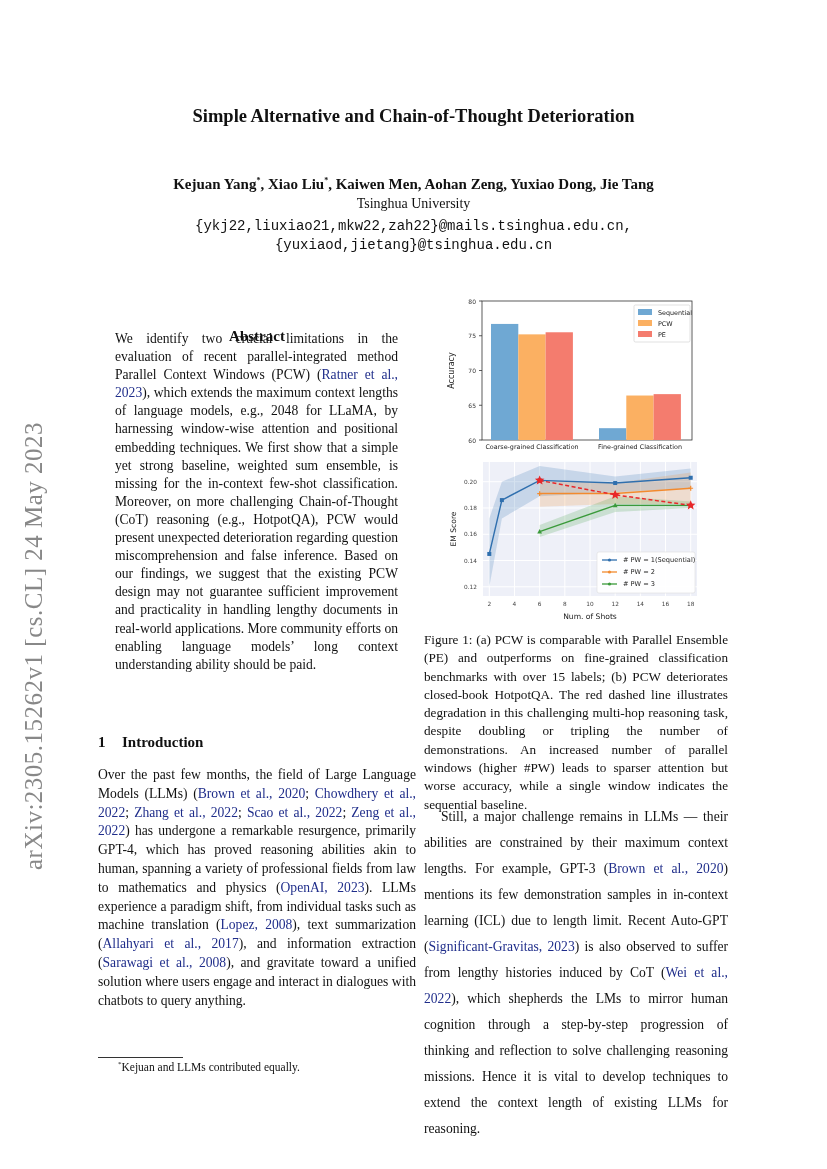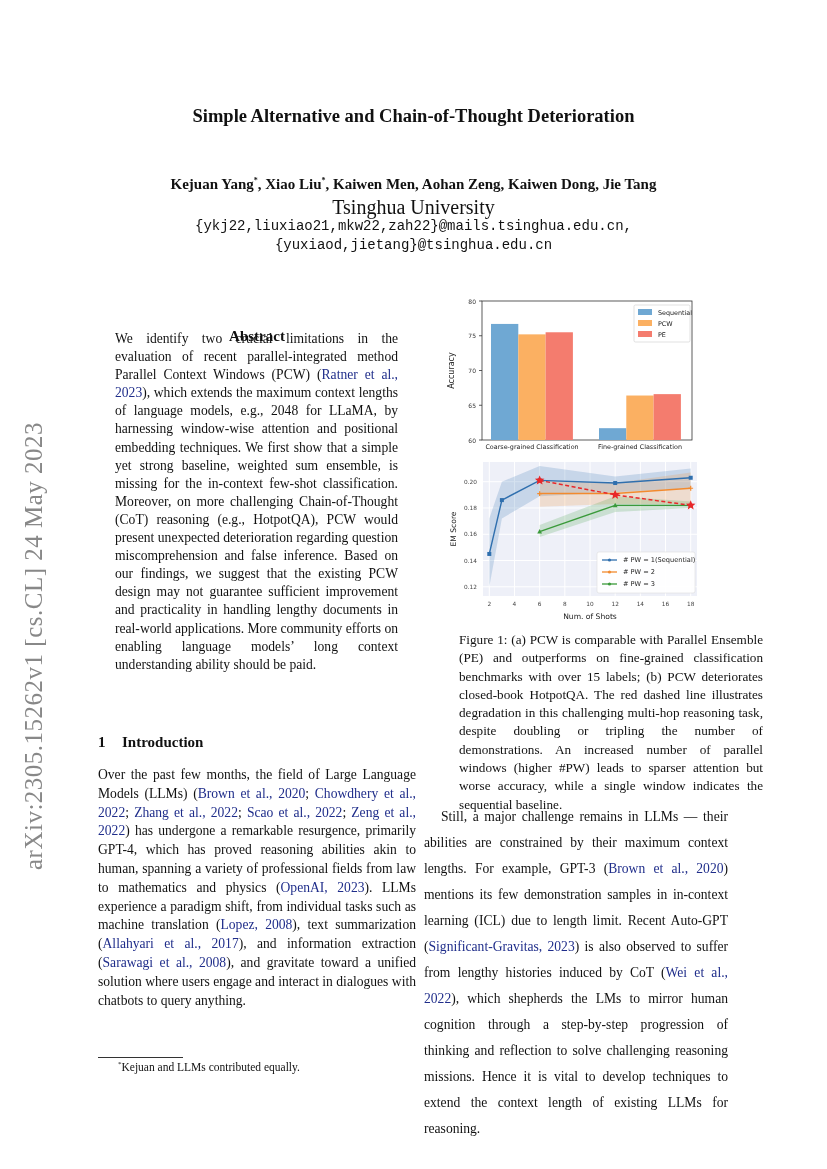--- a/index.html
+++ b/index.html
@@ -1,51 +1,51 @@
 <!DOCTYPE html>
 <html><head>
 <meta charset="utf-8">
 <style>
   html, body { margin:0; padding:0; background:#fff; }
   body { width:827px; height:1169px; position:relative; overflow:hidden; font-family:"Liberation Serif", serif; color:#111; }
   .abs { position:absolute; }
   .title { left:0; width:827px; top:104px; text-align:center; font-weight:bold; font-size:18.5px; line-height:24px; }
   .authors { left:0; width:827px; top:176px; text-align:center; font-weight:bold; font-size:15px; }
   .authors sup { font-size:8px; }
-  .affil { left:0; width:827px; top:196px; text-align:center; font-size:20px; }
+  .affil { left:0; width:827px; top:196px; text-align:center; font-size:14px; }
   .email { left:0; width:827px; top:217px; text-align:center; font-family:"Liberation Mono", monospace; font-size:14px; line-height:19px; }
   .arxiv { left:20px; top:870px; transform-origin:0 0; transform:rotate(-90deg); font-size:25px; color:#888; white-space:nowrap; letter-spacing:0.5px; }
   .col { font-size:13.6px; line-height:18.5px; text-align:justify; hyphens:manual; }
   .col p { margin:0; }
   .left-col { left:98px; width:318px; }
   .right-col { left:424px; width:304px; }
   .abstract-h { left:98px; width:318px; top:296px; text-align:center; font-weight:bold; font-size:15px;margin-top:32px; }
   .abstract { left:98px; width:283px; top:330px; padding-left:17px; text-align:justify; font-size:13.6px; line-height:18.1px; }
   .sec-h { left:98px; top:734px; font-weight:bold; font-size:15px; }
   .sec-h span.num { display:inline-block; width:24px; }
   .intro { top:766px; line-height:18.8px; }
   .cite { color:#1f2d8a; }
   .fn-rule { left:98px; top:1057px; width:85px; border-top:1px solid #333; }
   .footnote { left:118px; top:1060px; font-size:11.5px; }
   .footnote sup { font-size:7px; }
-  .caption { top:631px; font-size:13.2px; line-height:18.3px; text-align:justify;margin-left:35px; }
+  .caption { top:631px; font-size:13.2px; line-height:18.3px; text-align:justify; }
   .right-body { top:804px; line-height:26px; }
   .indent { text-indent:17px; }
   svg text { font-family:"DejaVu Sans", sans-serif; }
   .link { cursor:pointer; }
 </style>
 </head>
 <body>
 
 <div class="abs arxiv">arXiv:2305.15262v1  [cs.CL]  24 May 2023</div>
 
 <div class="abs title">
   <div>Simple Alternative and Chain-of-Thought Deterioration</div>
 </div>
-<div class="abs authors" id="authors"><span>Kejuan Yang</span><sup>*</sup>, <span>Xiao Liu</span><sup>*</sup>, <span>Kaiwen Men</span>, <span>Aohan Zeng</span>, <span>Kaiwen Dong</span>, <span>Jie Tang</span></div>
+<div class="abs authors" id="authors"><span>Kejuan Yang</span><sup>*</sup>, <span>Xiao Liu</span><sup>*</sup>, <span>Kaiwen Men</span>, <span>Aohan Zeng</span>, <span>Yuxiao Dong</span>, <span>Jie Tang</span></div>
 <div class="abs affil">Tsinghua University</div>
 <div class="abs email">
   <div>{ykj22,liuxiao21,mkw22,zah22}@mails.tsinghua.edu.cn,</div>
   <div>{yuxiaod,jietang}@tsinghua.edu.cn</div>
 </div>
 
 <div class="abs abstract-h">Abstract</div>
 <div class="abs abstract">
   <span>We identify two crucial limitations in the evaluation of recent parallel-integrated method Parallel Context Windows (PCW) (</span><span class="cite link">Ratner et al., 2023</span><span>), which extends the maximum context lengths of language models, e.g., 2048 for LLaMA, by harnessing window-wise attention and positional embedding techniques. We first show that a simple yet strong baseline, weighted sum ensemble, is missing for the in-context few-shot classification. Moreover, on more challenging Chain-of-Thought (CoT) reasoning (e.g., HotpotQA), PCW would present unexpected deterioration regarding question miscomprehension and false inference. Based on our findings, we suggest that the existing PCW design may not guarantee sufficient improvement and practicality in handling lengthy documents in real-world applications. More community efforts on enabling language models’ long context understanding ability should be paid.</span>
 </div>

